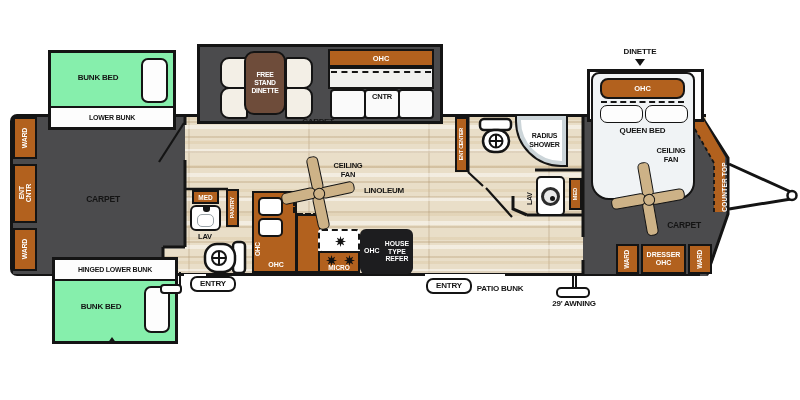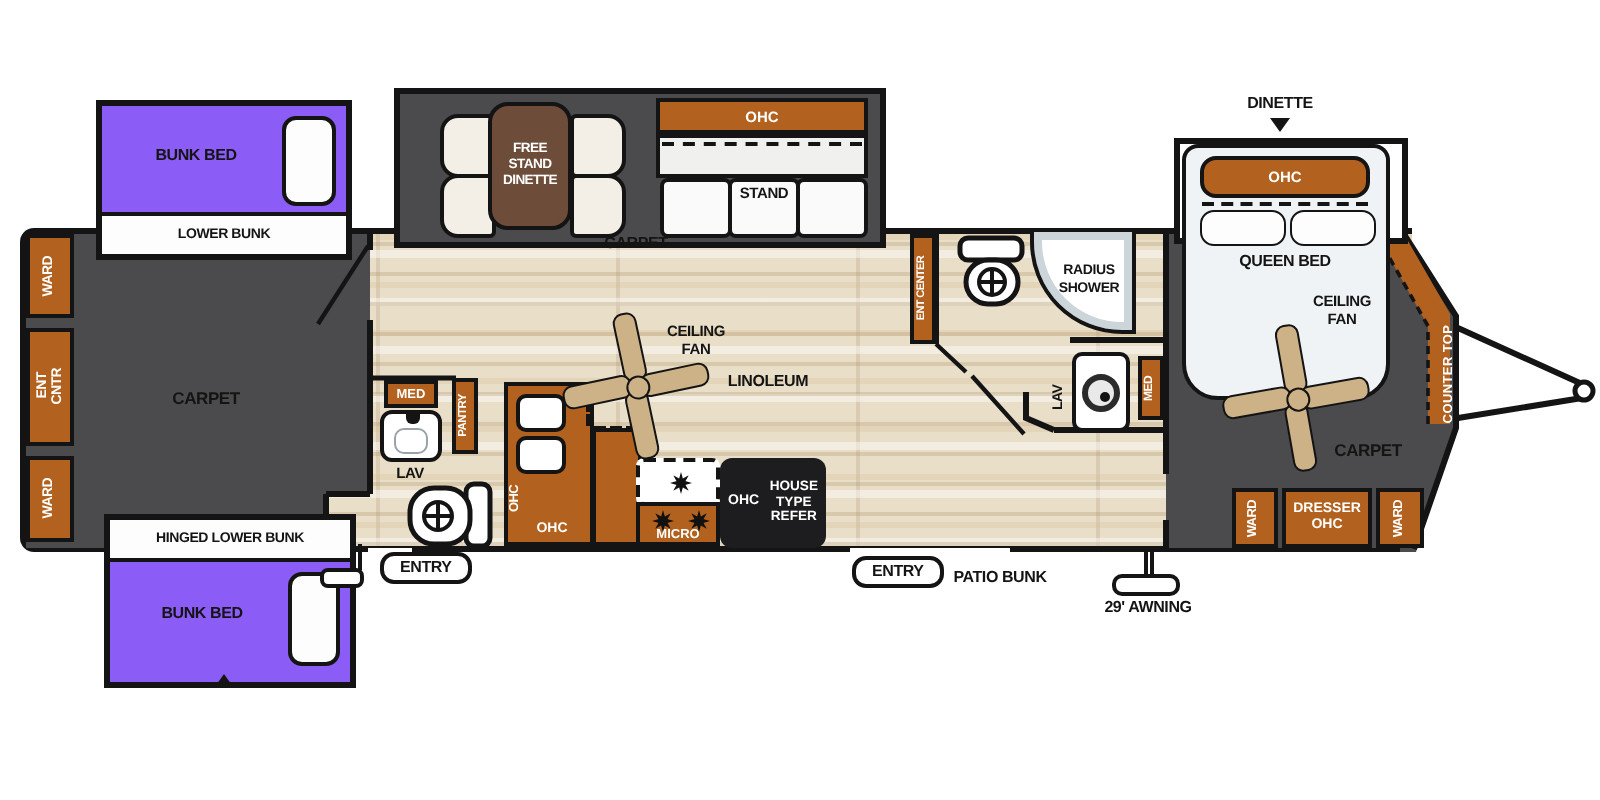--- a/index.html
+++ b/index.html
@@ -6,21 +6,21 @@
   #plan{position:relative;width:800px;height:400px;background:#fff;
         font-family:"Liberation Sans",sans-serif;font-weight:bold;color:#141414;overflow:hidden}
   .a{position:absolute;box-sizing:border-box}
   .lbl{font-size:8px;letter-spacing:-0.2px;text-align:center;white-space:pre-line;line-height:1.2;z-index:6}
   .o{background:#b2611e;border:2px solid #141414;display:flex;align-items:center;justify-content:center;
      color:#fff;z-index:4;overflow:hidden}
   .wt{color:#fff;white-space:pre-line;text-align:center;line-height:1.15}
   .vt{writing-mode:vertical-rl;transform:rotate(180deg);white-space:pre-line;text-align:center;line-height:1.05;letter-spacing:-0.3px}
   .pill{position:absolute;background:#fff;border:2px solid #141414;border-radius:7px;
         font-size:8px;padding:1px 8px;line-height:1.3;z-index:7;letter-spacing:-0.2px}
-  .slide{position:absolute;border:3px solid #141414;background:#8b5cf6;z-index:5}
+  .slide{position:absolute;border:3px solid #141414;background:#86efac;z-index:5}
   .band{position:absolute;left:0;right:0;background:#fdfdfd;display:flex;align-items:center;justify-content:center;
         font-size:7px;letter-spacing:-0.2px}
   .pillow{position:absolute;background:#fdfdfd;border:2px solid #141414;border-radius:7px}
   .chair{position:absolute;width:24px;height:28px;background:#f3efe6;border:2px solid #141414}
   .cushion{position:absolute;background:#fafafa;border:2px solid #141414;border-radius:4px}
   .dash{position:absolute;border-top:2px dashed #141414;z-index:5}
   .vdash{position:absolute;border-left:2px dashed #141414;z-index:5}
   .burner{position:absolute;width:11px;height:11px}
   .burner::before,.burner::after{content:"";position:absolute;inset:0;background:#111;
       clip-path:polygon(50% 0,61% 39%,100% 50%,61% 61%,50% 100%,39% 61%,0 50%,39% 39%)}
@@ -112,21 +112,21 @@
 DINETTE</span>
       </div>
     <div class="a o" style="left:128px;top:2px;width:106px;height:18px">
       <span style="font-size:7.5px">OHC</span>
       </div>
     <div class="a" style="left:128px;top:20px;width:106px;height:22px;background:#f0f0ee;border:2px solid #141414"></div>
     <div class="dash" style="left:131px;top:24px;width:100px"></div>
     <div class="cushion" style="left:130px;top:42px;width:32px;height:26px"></div>
     <div class="cushion" style="left:164px;top:42px;width:32px;height:26px"></div>
     <div class="cushion" style="left:198px;top:42px;width:32px;height:26px"></div>
-    <div class="a lbl" style="left:157px;top:45px;width:50px;font-size:7.5px">STAND</div>
+    <div class="a lbl" style="left:157px;top:45px;width:50px;font-size:7.5px">CNTR</div>
   </div>
   <div class="a lbl" style="left:292px;top:117px;width:52px;font-size:8px">CARPET</div>
 
   <div class="a o" style="left:192px;top:190px;width:27px;height:14px">
     <span style="font-size:6.5px">MED</span>
     </div>
   <div class="a" style="left:190px;top:205px;width:31px;height:26px;background:#fff;border:2px solid #141414;border-radius:6px;z-index:4">
     <div class="a" style="left:11px;top:-1px;width:7px;height:6px;background:#141414;border-radius:0 0 3px 3px"></div>
     <div class="a" style="left:5px;top:7px;width:17px;height:13px;border:1.5px solid #9aa3a8;border-radius:5px"></div>
   </div>

